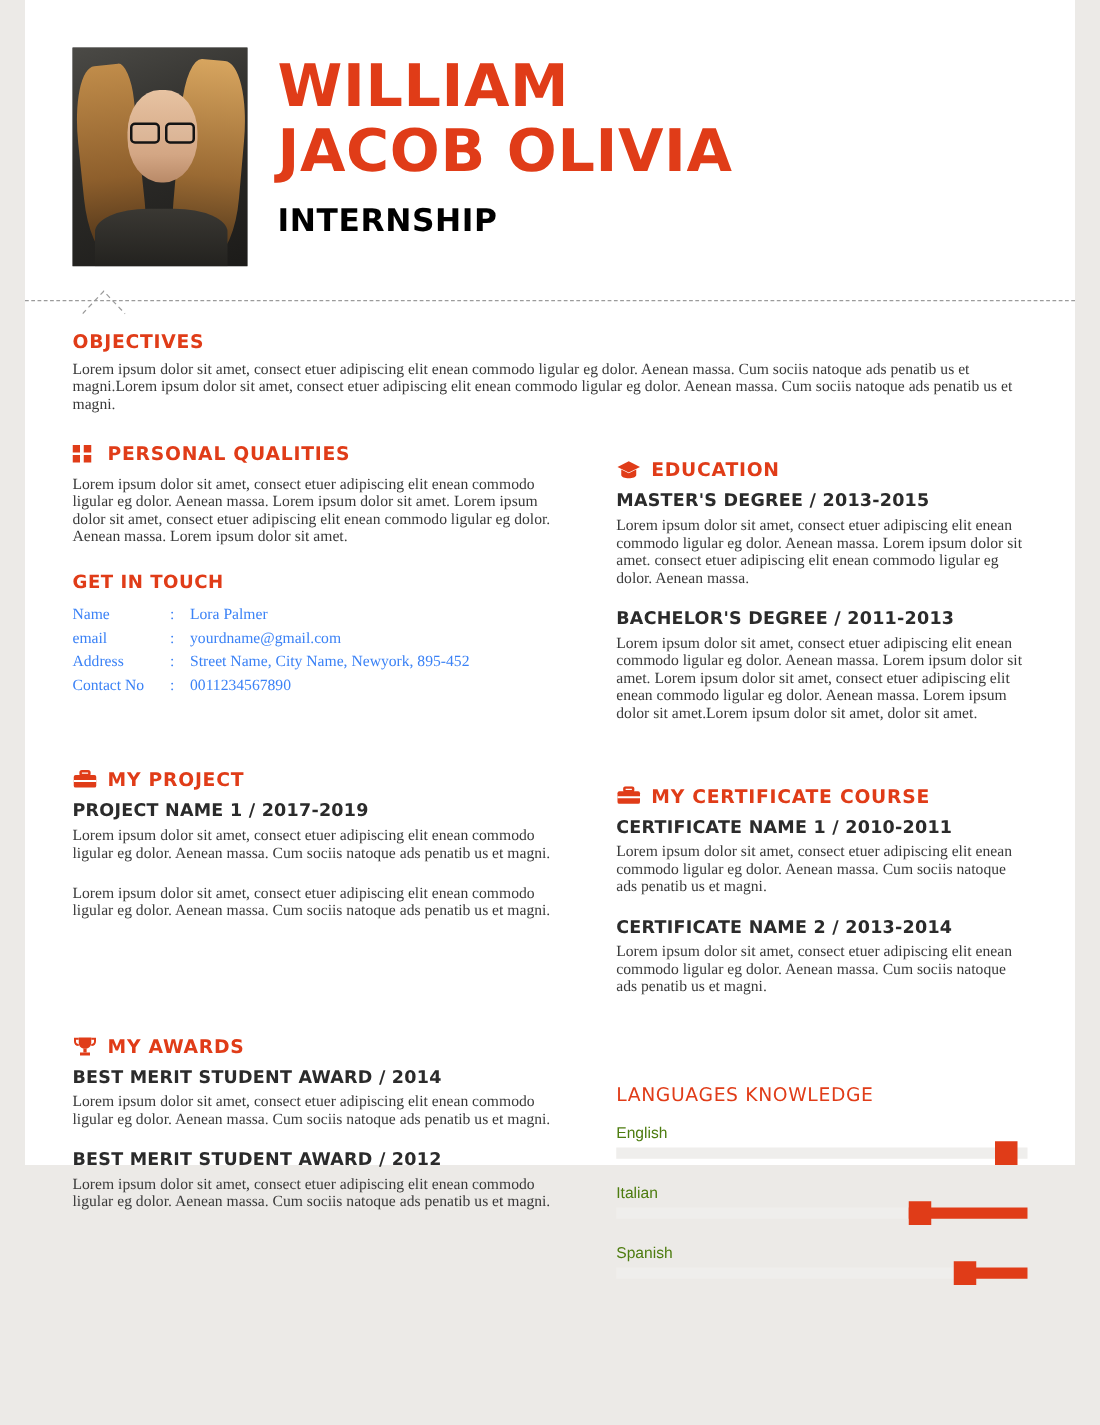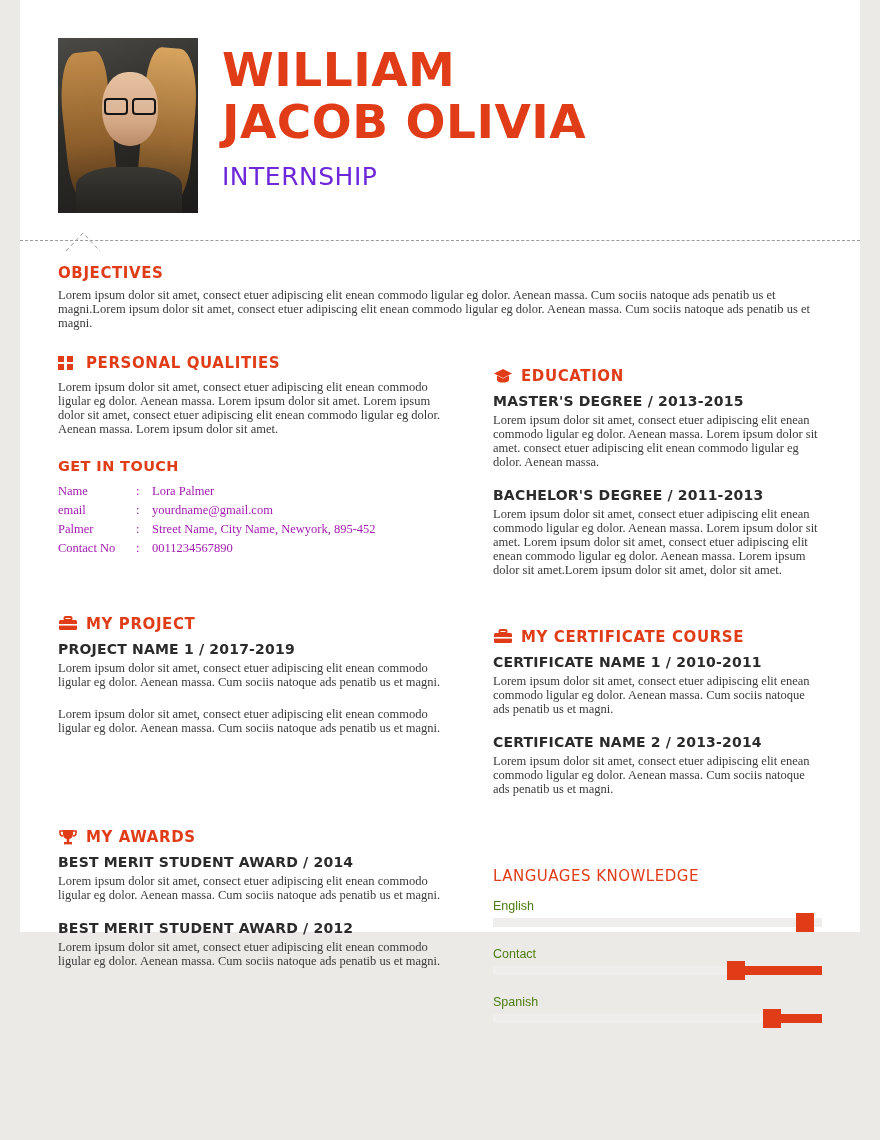--- a/index.html
+++ b/index.html
@@ -82,24 +82,24 @@
     font-weight: bold;
     font-size: 47px;
     line-height: 52px;
     letter-spacing: 0.5px;
     color: #e03c18;
     text-transform: uppercase;
   }
   .title-under {
     margin-top: 14px;
     font-family: "DejaVu Sans", sans-serif;
-    font-weight: normal;
+    font-weight: bold;
     font-size: 25px;
     letter-spacing: 0.5px;
-    color: #6d28d9;
+    color: #000000;
     text-transform: uppercase;
   }
   
   .divider-wrap {
     position: relative;
     height: 34px;
   }
   .divider-line {
     position: absolute;
     top: 10px;
@@ -171,21 +171,21 @@
     font-size: 14.5px;
     letter-spacing: 0.4px;
     color: #e03c18;
     text-transform: uppercase;
     margin: 22px 0 8px 0;
   }
   table.contact {
     border-collapse: collapse;
     font-family: "Liberation Serif", serif;
     font-size: 12.5px;
-    color: #a21caf;
+    color: #3b82f6;
   }
   table.contact td {
     padding: 2px 0;
     vertical-align: top;
   }
   table.contact td.label { width: 78px; }
   table.contact td.colon { width: 16px; }
   
   .icn { width: 18px; height: 16px; display: inline-block; position: relative; }
   .icn svg { display: block; }
@@ -286,21 +286,21 @@
               <td class="label">Name</td>
               <td class="colon">:</td>
               <td>Lora Palmer</td>
             </tr>
             <tr>
               <td class="label">email</td>
               <td class="colon">:</td>
               <td>yourdname@gmail.com</td>
             </tr>
             <tr>
-              <td class="label">Palmer</td>
+              <td class="label">Address</td>
               <td class="colon">:</td>
               <td style="white-space:pre-line;">Street Name, City Name, Newyork, 895-452</td>
             </tr>
             <tr>
               <td class="label">Contact No</td>
               <td class="colon">:</td>
               <td>0011234567890</td>
             </tr>
           </tbody>
         </table>
@@ -404,21 +404,21 @@
         <div class="lang-title">LANGUAGES KNOWLEDGE</div>
 
         <div class="lang-row">
           <div class="lang-name">English</div>
           <div class="bar-track">
             <div class="bar-knob" style="left:92%;"></div>
           </div>
         </div>
 
         <div class="lang-row">
-          <div class="lang-name">Contact</div>
+          <div class="lang-name">Italian</div>
           <div class="bar-track">
             <div class="bar-fill" style="left:71%; width:29%;"></div>
             <div class="bar-knob" style="left:71%;"></div>
           </div>
         </div>
 
         <div class="lang-row">
           <div class="lang-name">Spanish</div>
           <div class="bar-track">
             <div class="bar-fill" style="left:84%; width:16%;"></div>

